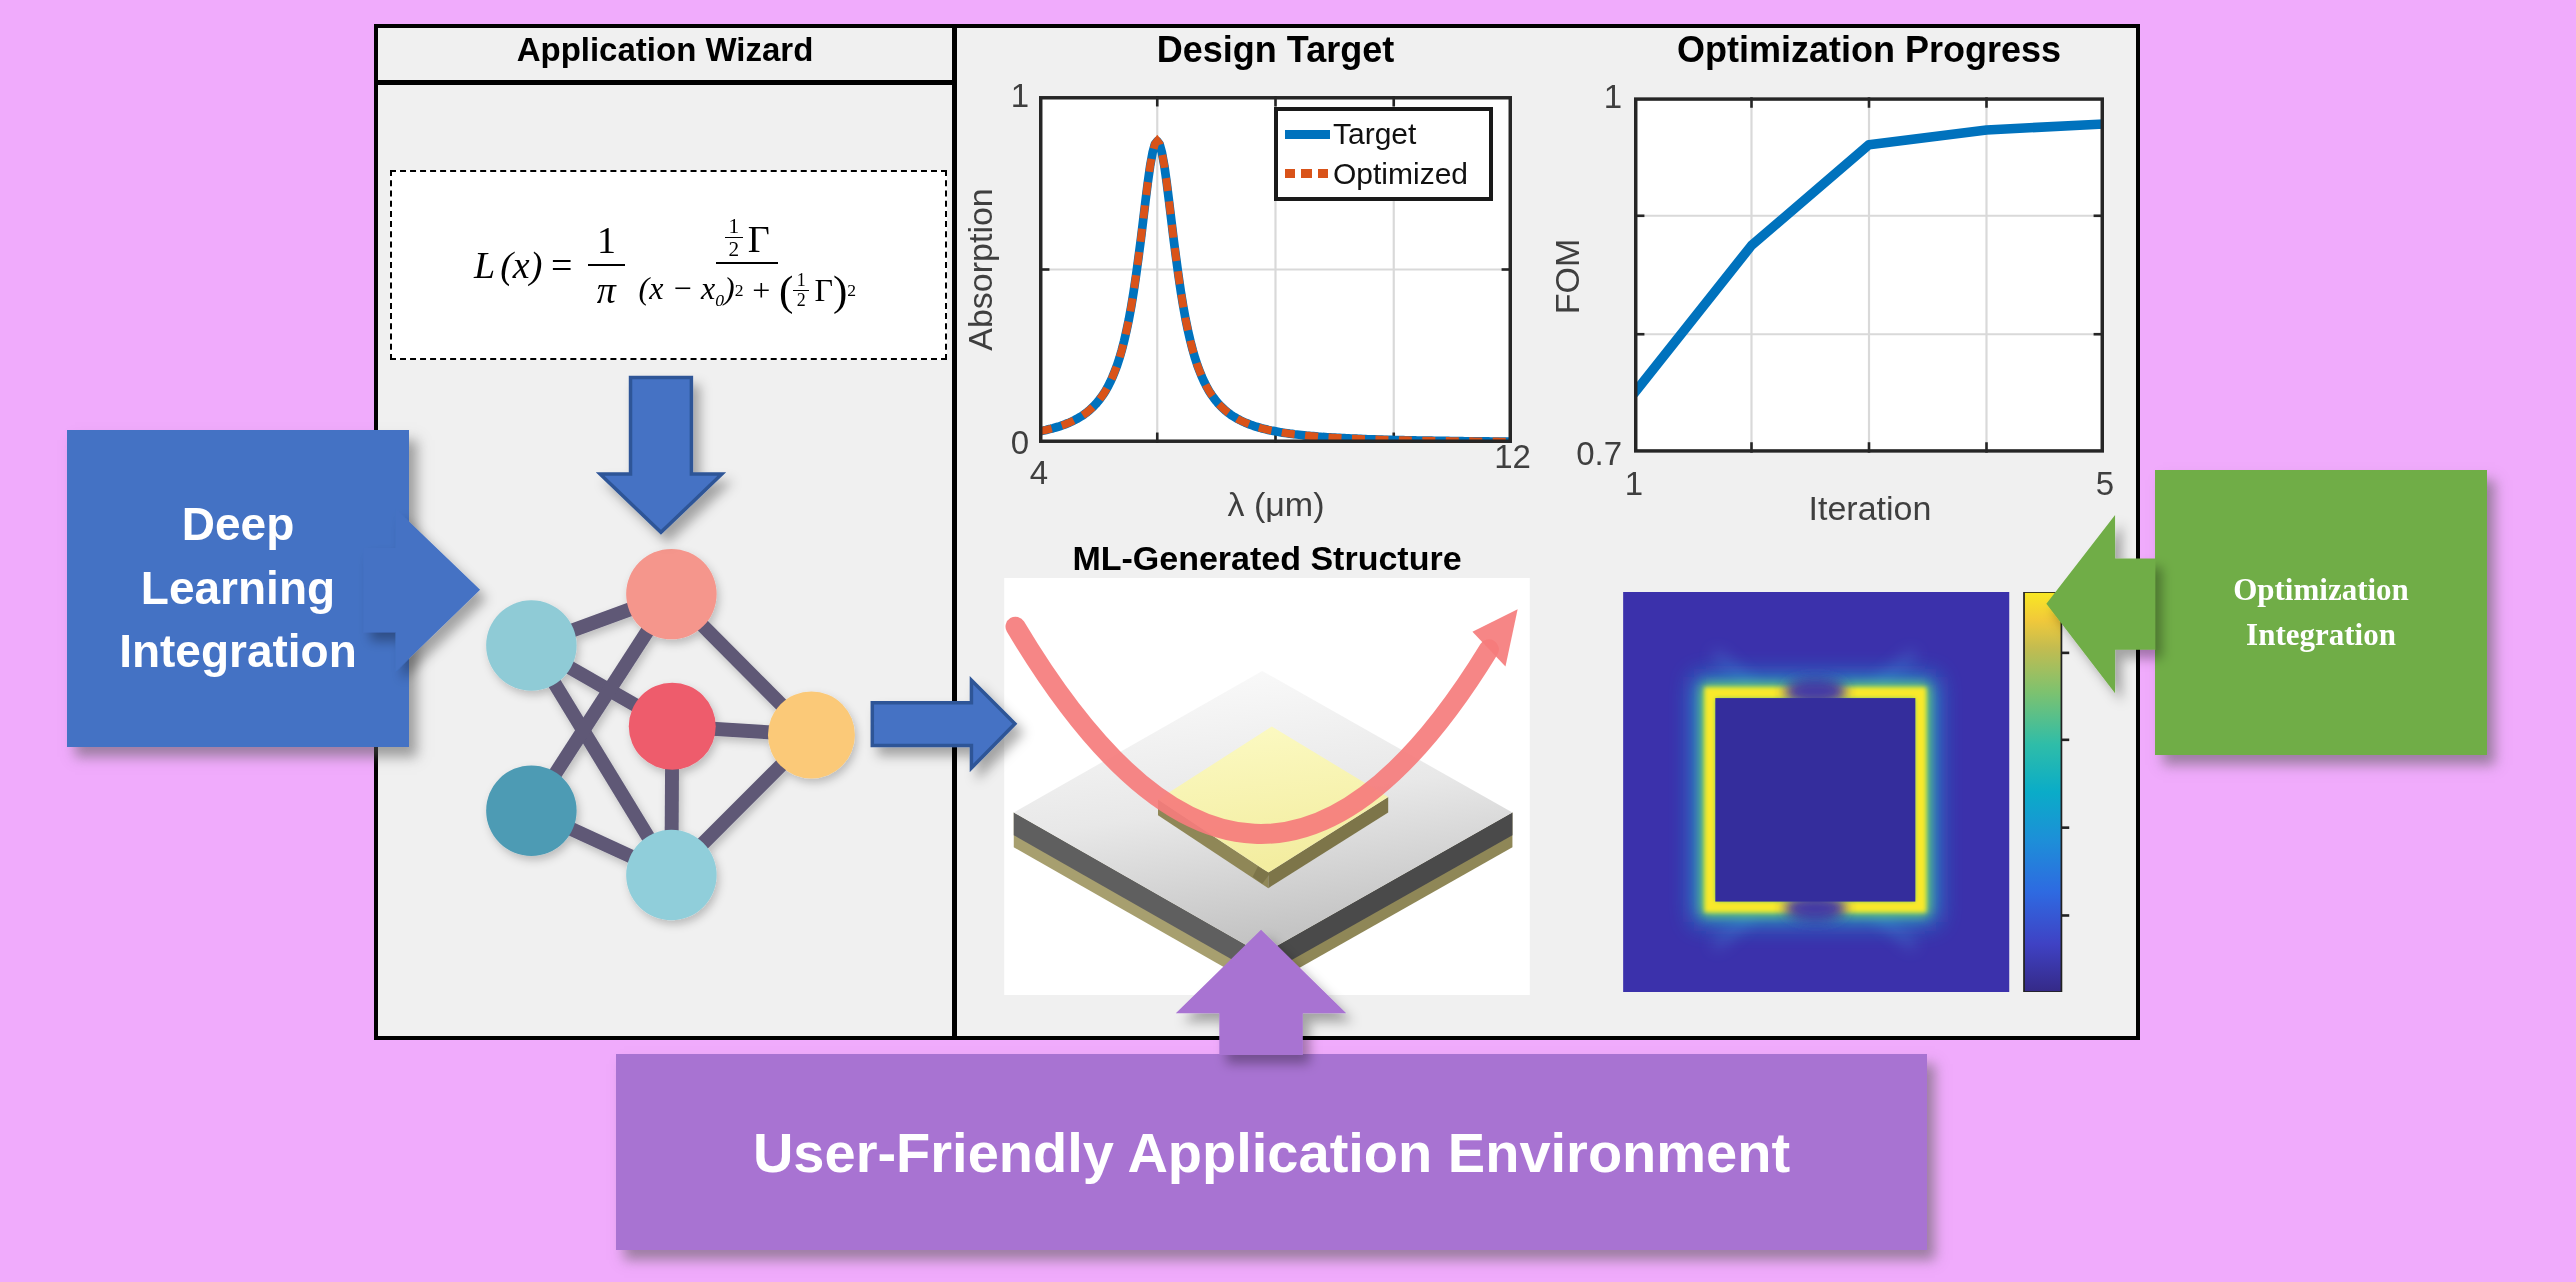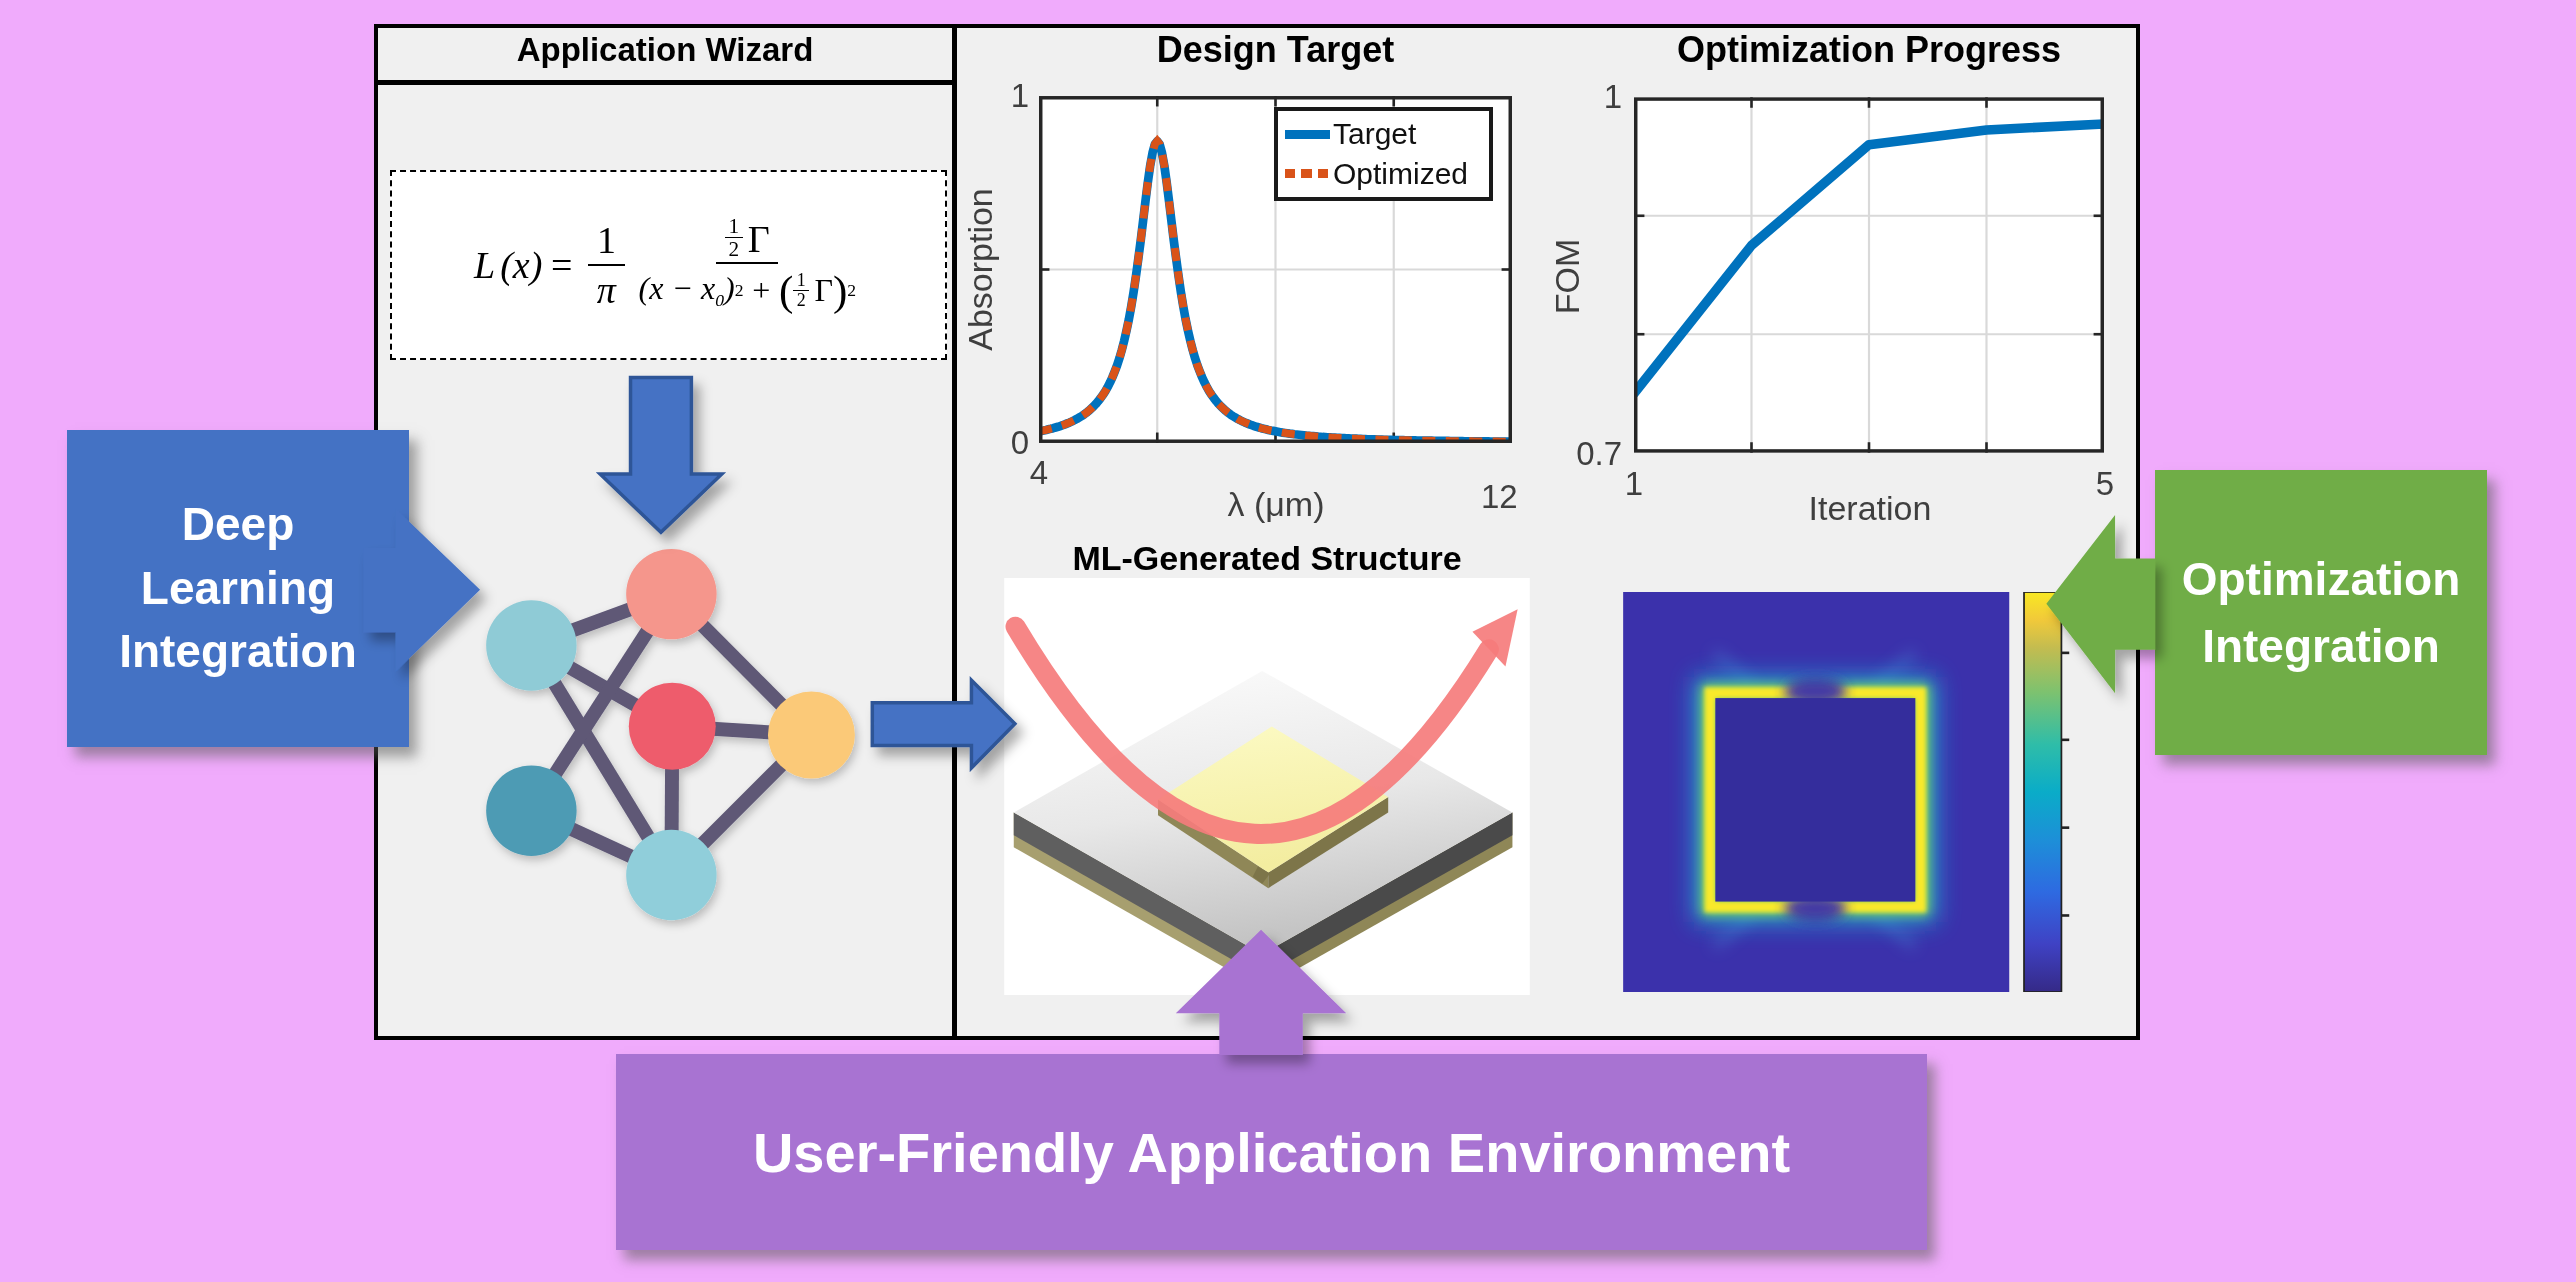--- a/index.html
+++ b/index.html
@@ -37,21 +37,21 @@
   .legend{position:absolute;left:1274px;top:107px;width:219px;height:94px;background:#fff;
           border:4.3px solid #1A1A1A;box-sizing:border-box;display:flex;flex-direction:column;justify-content:space-around;padding:3.5px 7px;}
   .legend-row{display:flex;align-items:center;gap:3px;}
   .sw-solid{width:45px;height:8.7px;background:#0072BD;flex:0 0 auto;}
   .sw-dot{width:45px;height:8.7px;flex:0 0 auto;background:repeating-linear-gradient(90deg,#D95319 0 10.4px,transparent 10.4px 16.5px);}
   .legend-label{font-size:30px;color:#111;}
   
   .callout{position:absolute;display:flex;align-items:center;justify-content:center;text-align:center;
            color:#fff;font-weight:bold;box-shadow:7.8px 9.6px 12px rgba(90,90,90,0.55);}
   .box-blue{left:22px;top:430px;width:342px;height:317px;background:#4472C4;font-size:46px;line-height:1.38;margin-left:45px;}
-  .box-green{left:2155px;top:470px;width:332px;height:285px;background:#70AD47;font-size:46px;line-height:1.45;}
+  .box-green{left:2155px;top:470px;width:332px;height:285px;background:#70AD47;font-size:31px;line-height:1.45;font-family:Liberation Serif, serif;}
   .box-purple{left:616px;top:1054px;width:1311px;height:196px;background:#A873D2;font-size:56px;}
   svg{display:block;}
 </style>
 </head>
 <body>
 
 <div class="stage">
 
   <div class="main-panel">
     <div class="divider"></div>
@@ -89,21 +89,21 @@
         <span class="bigp">)</span>
           <sup>2</sup>
       </span>
     </span>
   </div>
 
   <div class="panel-title abs" style="left:1039px;top:29px;width:473px;">Design Target</div>
   <div class="ticklabel" style="left:970px;top:77px;width:59px;text-align:right;">1</div>
   <div class="ticklabel" style="left:970px;top:424px;width:59px;text-align:right;">0</div>
   <div class="ticklabel" style="left:1011px;top:454px;width:56px;text-align:center;">4</div>
-  <div class="ticklabel" style="left:1481px;top:478px;width:63px;text-align:left;">12</div>
+  <div class="ticklabel" style="left:1481px;top:438px;width:63px;text-align:center;">12</div>
   <div class="axislabel rot" style="left:876px;top:250px;width:209px;">Absorption</div>
   <div class="axislabel" style="left:1189px;top:485px;width:174px;">λ (μm)</div>
   <svg id="chart-design" class="abs" style="left:1039px;top:96px;" width="473" height="347" viewBox="0 0 544 399">
       <rect x="0" y="0" width="544" height="399" fill="#FFFFFF"></rect>
       <line x1="136" y1="0" x2="136" y2="399" stroke="#D9D9D9" stroke-width="2.5"></line>
       <line x1="272" y1="0" x2="272" y2="399" stroke="#D9D9D9" stroke-width="2.5"></line>
       <line x1="408" y1="0" x2="408" y2="399" stroke="#D9D9D9" stroke-width="2.5"></line>
       <line x1="0" y1="199.5" x2="544" y2="199.5" stroke="#D9D9D9" stroke-width="2.5"></line>
       <line x1="136" y1="399" x2="136" y2="387" stroke="#262626" stroke-width="3"></line>
       <line x1="136" y1="0" x2="136" y2="12" stroke="#262626" stroke-width="3"></line>

